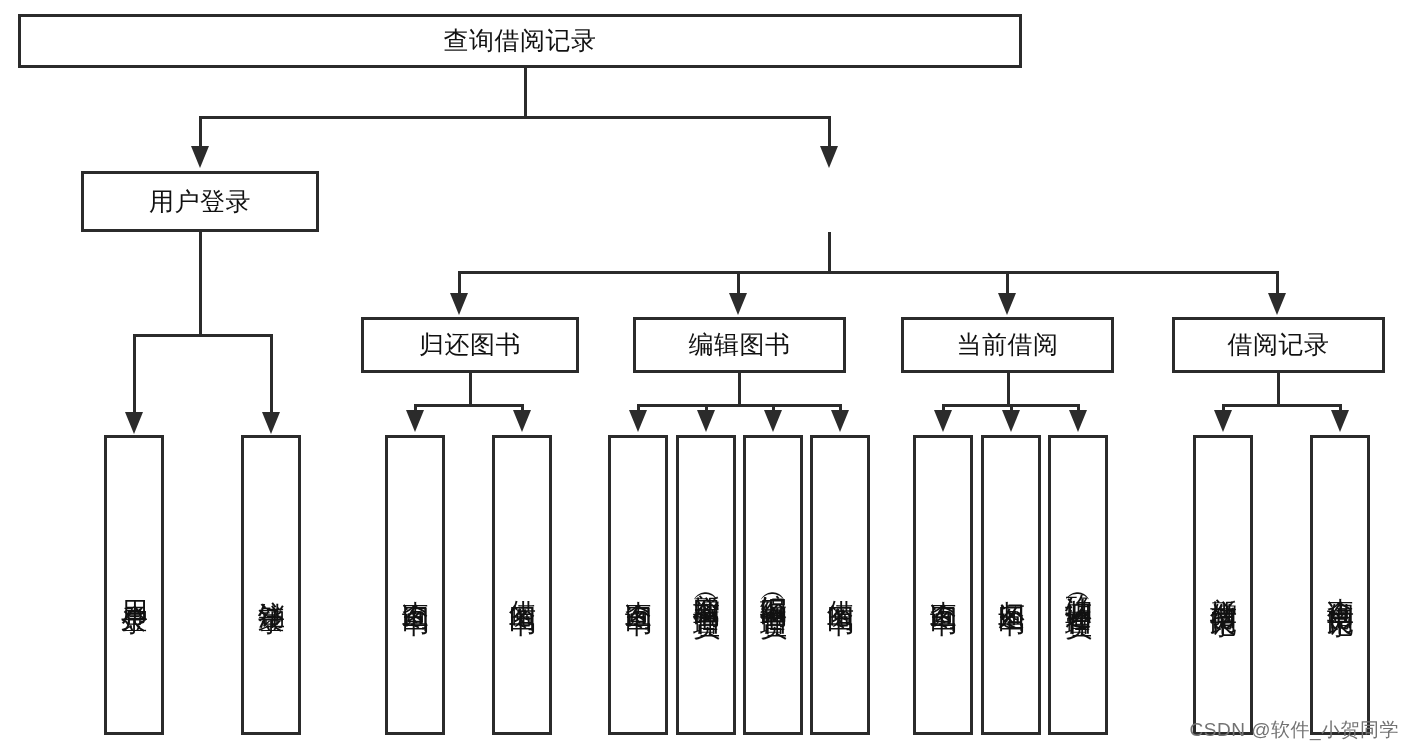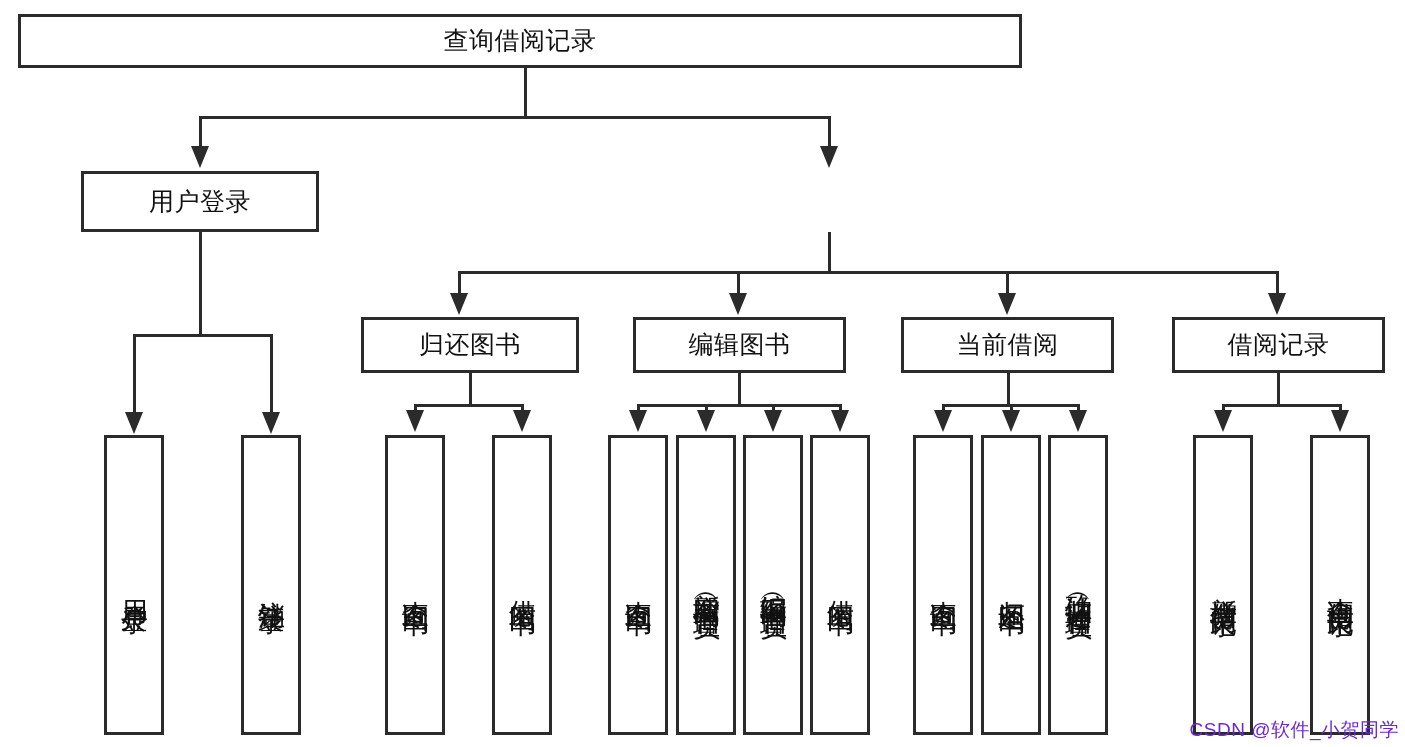--- a/index.html
+++ b/index.html
@@ -68,21 +68,21 @@
     border-left: 9px solid transparent;
     border-right: 9px solid transparent;
     border-top: 22px solid #2b2b2b;
   }
   
   #watermark {
     position: absolute;
     right: 6px;
     bottom: 4px;
     font-size: 19px;
-    color: #6d28d9;
+    color: #737373;
     white-space: nowrap;
     letter-spacing: 0.5px;
   }
 </style>
 </head>
 <body>
 
 <div id="canvas">
 
   <div class="node horiz" style="left:18px; top:14px; width:1004px; height:54px;">

